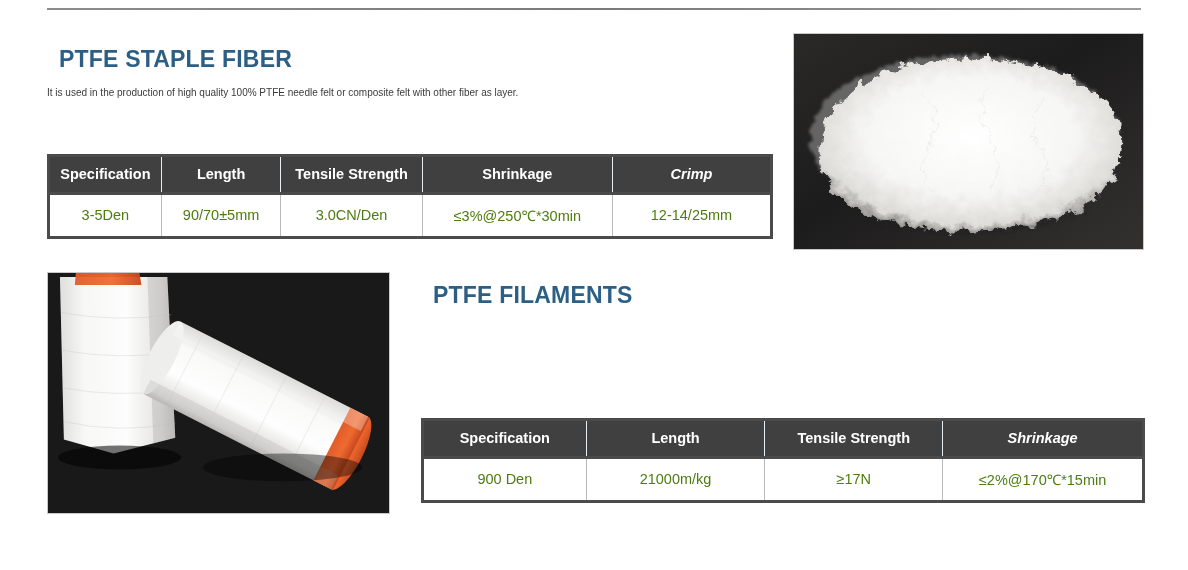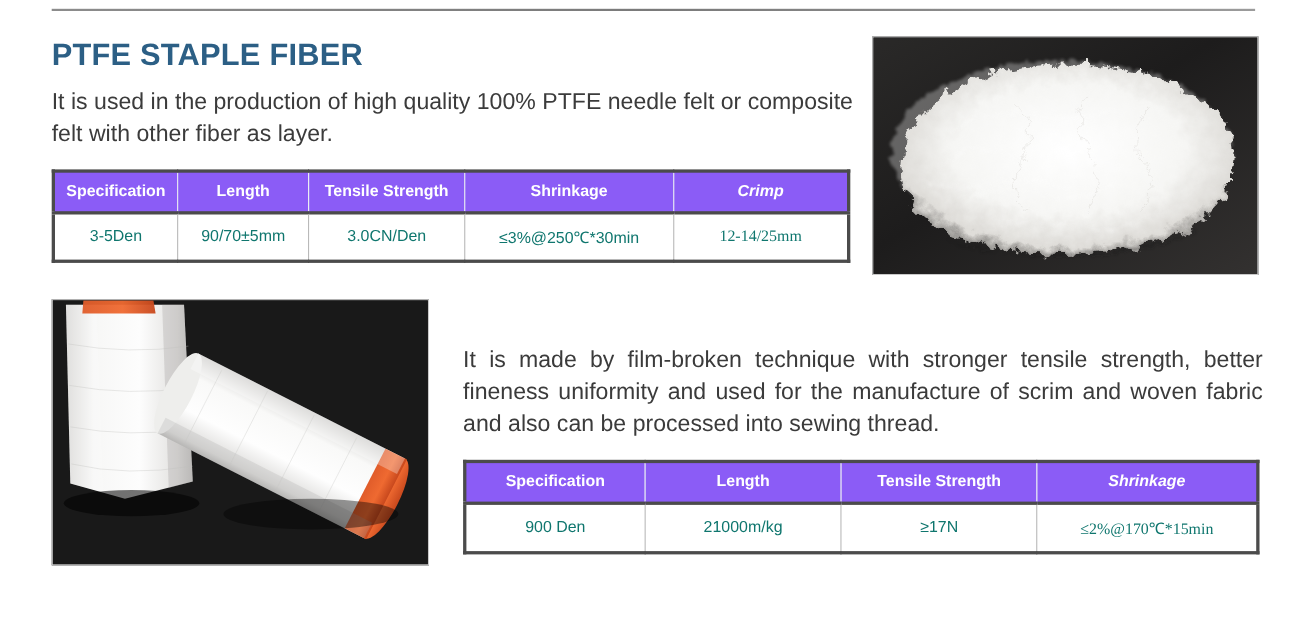--- a/index.html
+++ b/index.html
@@ -28,71 +28,71 @@
     position: absolute;
     left: 47px;
     top: 8px;
     width: 1094px;
     height: 2px;
     background: linear-gradient(to right, #8c8c8c 0%, #7a7a7a 50%, #9b9b9b 100%);
   }
 
   
   .section-title {
-    font-size: 28px;
+    font-size: 23px;
     font-weight: bold;
     letter-spacing: 0.2px;
     color: #2c5f85;
     line-height: 1.0;
-    margin: 0;
+    margin: 12px;
     white-space: nowrap;
   }
 
   .section-body {
-    font-size: 21px;
+    font-size: 10px;
     line-height: 29px;
     color: #3b3b3b;
     margin: 0;
   }
   .section-body.justify { text-align: justify; }
 
   
   .spec-table {
     border-collapse: collapse;
     table-layout: fixed;
     border: 3px solid #4b4b4b;
     background: #ffffff;
   }
   .spec-table th {
-    background: #8b5cf6;
+    background: #404040;
     color: #ffffff;
     font-size: 14.5px;
     font-weight: bold;
     text-align: center;
     padding: 9px 2px 10px 2px;
     border-left: 1px solid #e9eef2;
     border-right: 1px solid #e9eef2;
     border-bottom: 3px solid #4b4b4b;
     white-space: nowrap;
   }
   .spec-table th:first-child { border-left: none; }
   .spec-table th:last-child  { border-right: none; font-style: italic; }
 
   .spec-table td {
     background: #ffffff;
-    color: #0f766e;
+    color: #4d7c0f;
     font-size: 14.5px;
     text-align: center;
     padding: 10px 2px 11px 2px;
     border-left: 1px solid #b9b9b9;
     border-right: 1px solid #b9b9b9;
     white-space: nowrap;
   }
   .spec-table td:first-child { border-left: none; }
-  .spec-table td:last-child  { border-right: none; font-family: Liberation Serif, serif; }
+  .spec-table td:last-child  { border-right: none; }
 
   
   .photo {
     position: absolute;
     border: 1px solid #c9c9c9;
     box-sizing: border-box;
     overflow: hidden;
     background: #222222;
   }
   .photo svg { display: block; width: 100%; height: 100%; }
@@ -248,22 +248,22 @@
           <path d="M224 88 L224 166"></path>
           <path d="M268 89 L268 165"></path>
         </g>
       </g>
 
       <ellipse cx="72" cy="186" rx="62" ry="12" fill="#000000" opacity="0.55"></ellipse>
       <ellipse cx="236" cy="196" rx="80" ry="14" fill="#000000" opacity="0.40"></ellipse>
     </svg>
   </div>
 
-
-  <p class="section-body justify" id="filament-text">It is made by film-broken technique with stronger tensile strength, better fineness uniformity and used for the manufacture of scrim and woven fabric and also can be processed into sewing thread.</p>
+  <h1 class="section-title" id="filament-title">PTFE FILAMENTS</h1>
+
 
   <table class="spec-table" id="filament-table">
     <colgroup>
       <col style="width:163px">
         <col style="width:178px">
       <col style="width:177px">
         <col style="width:200px">
     </colgroup>
     <thead>
       <tr>

